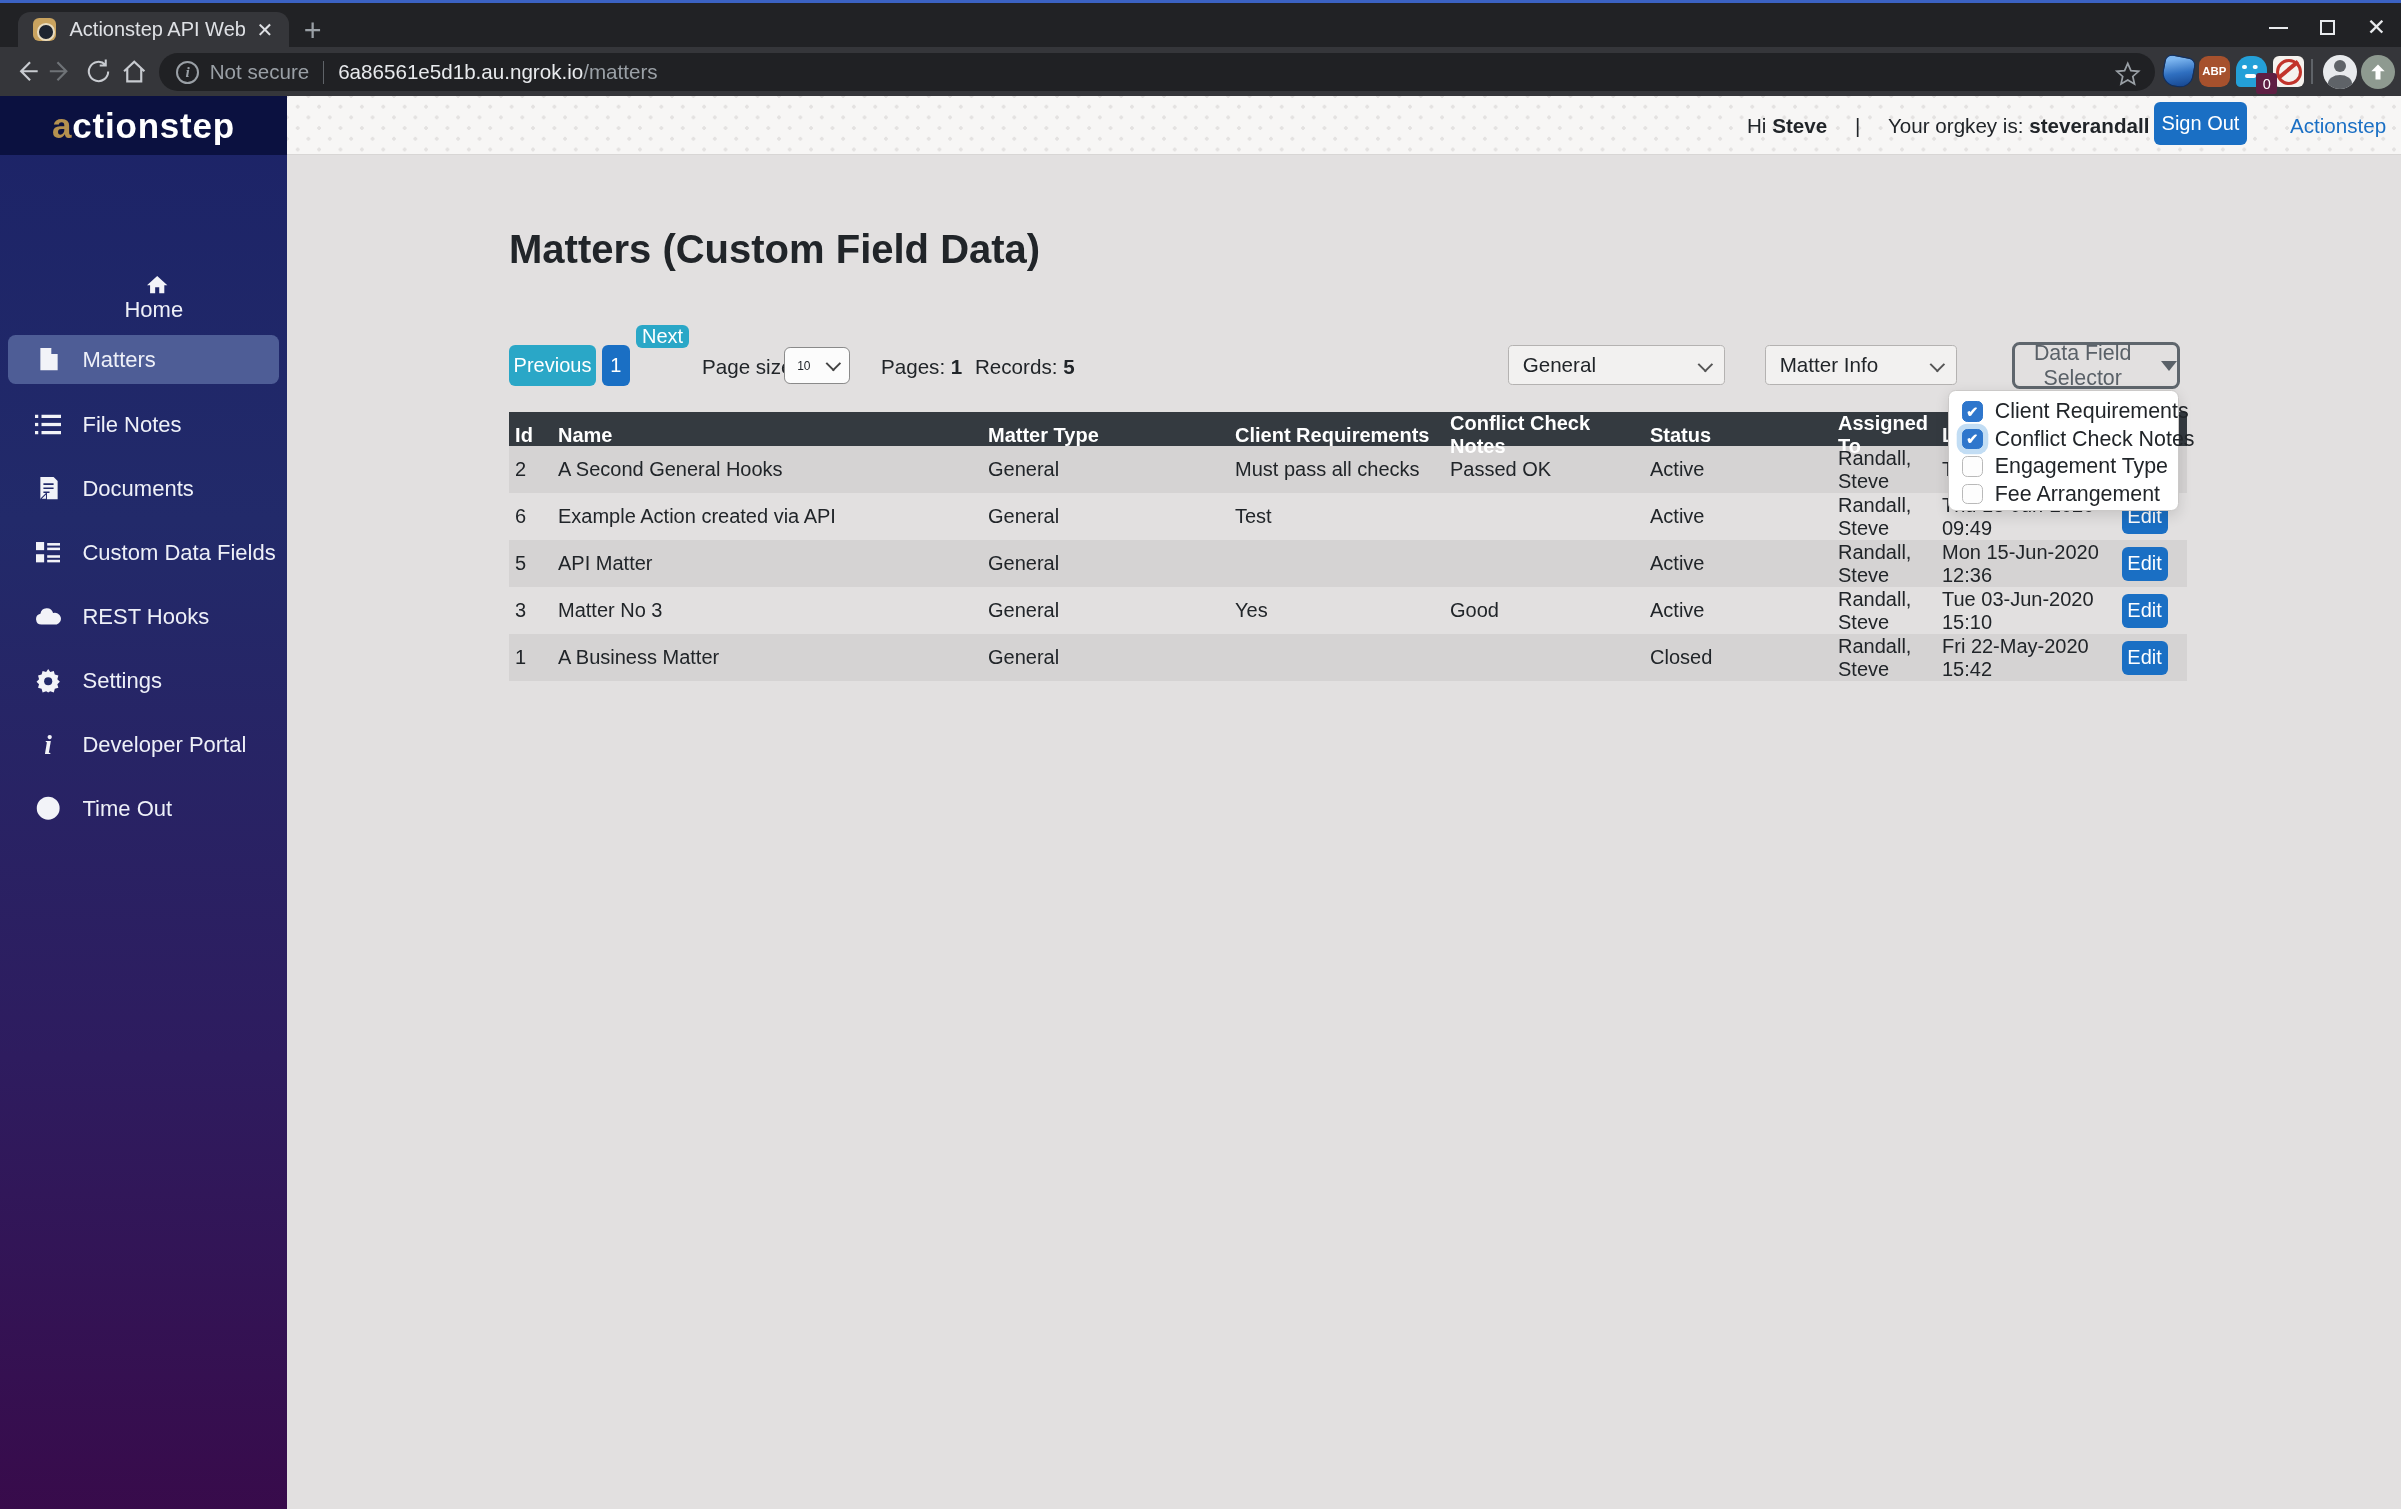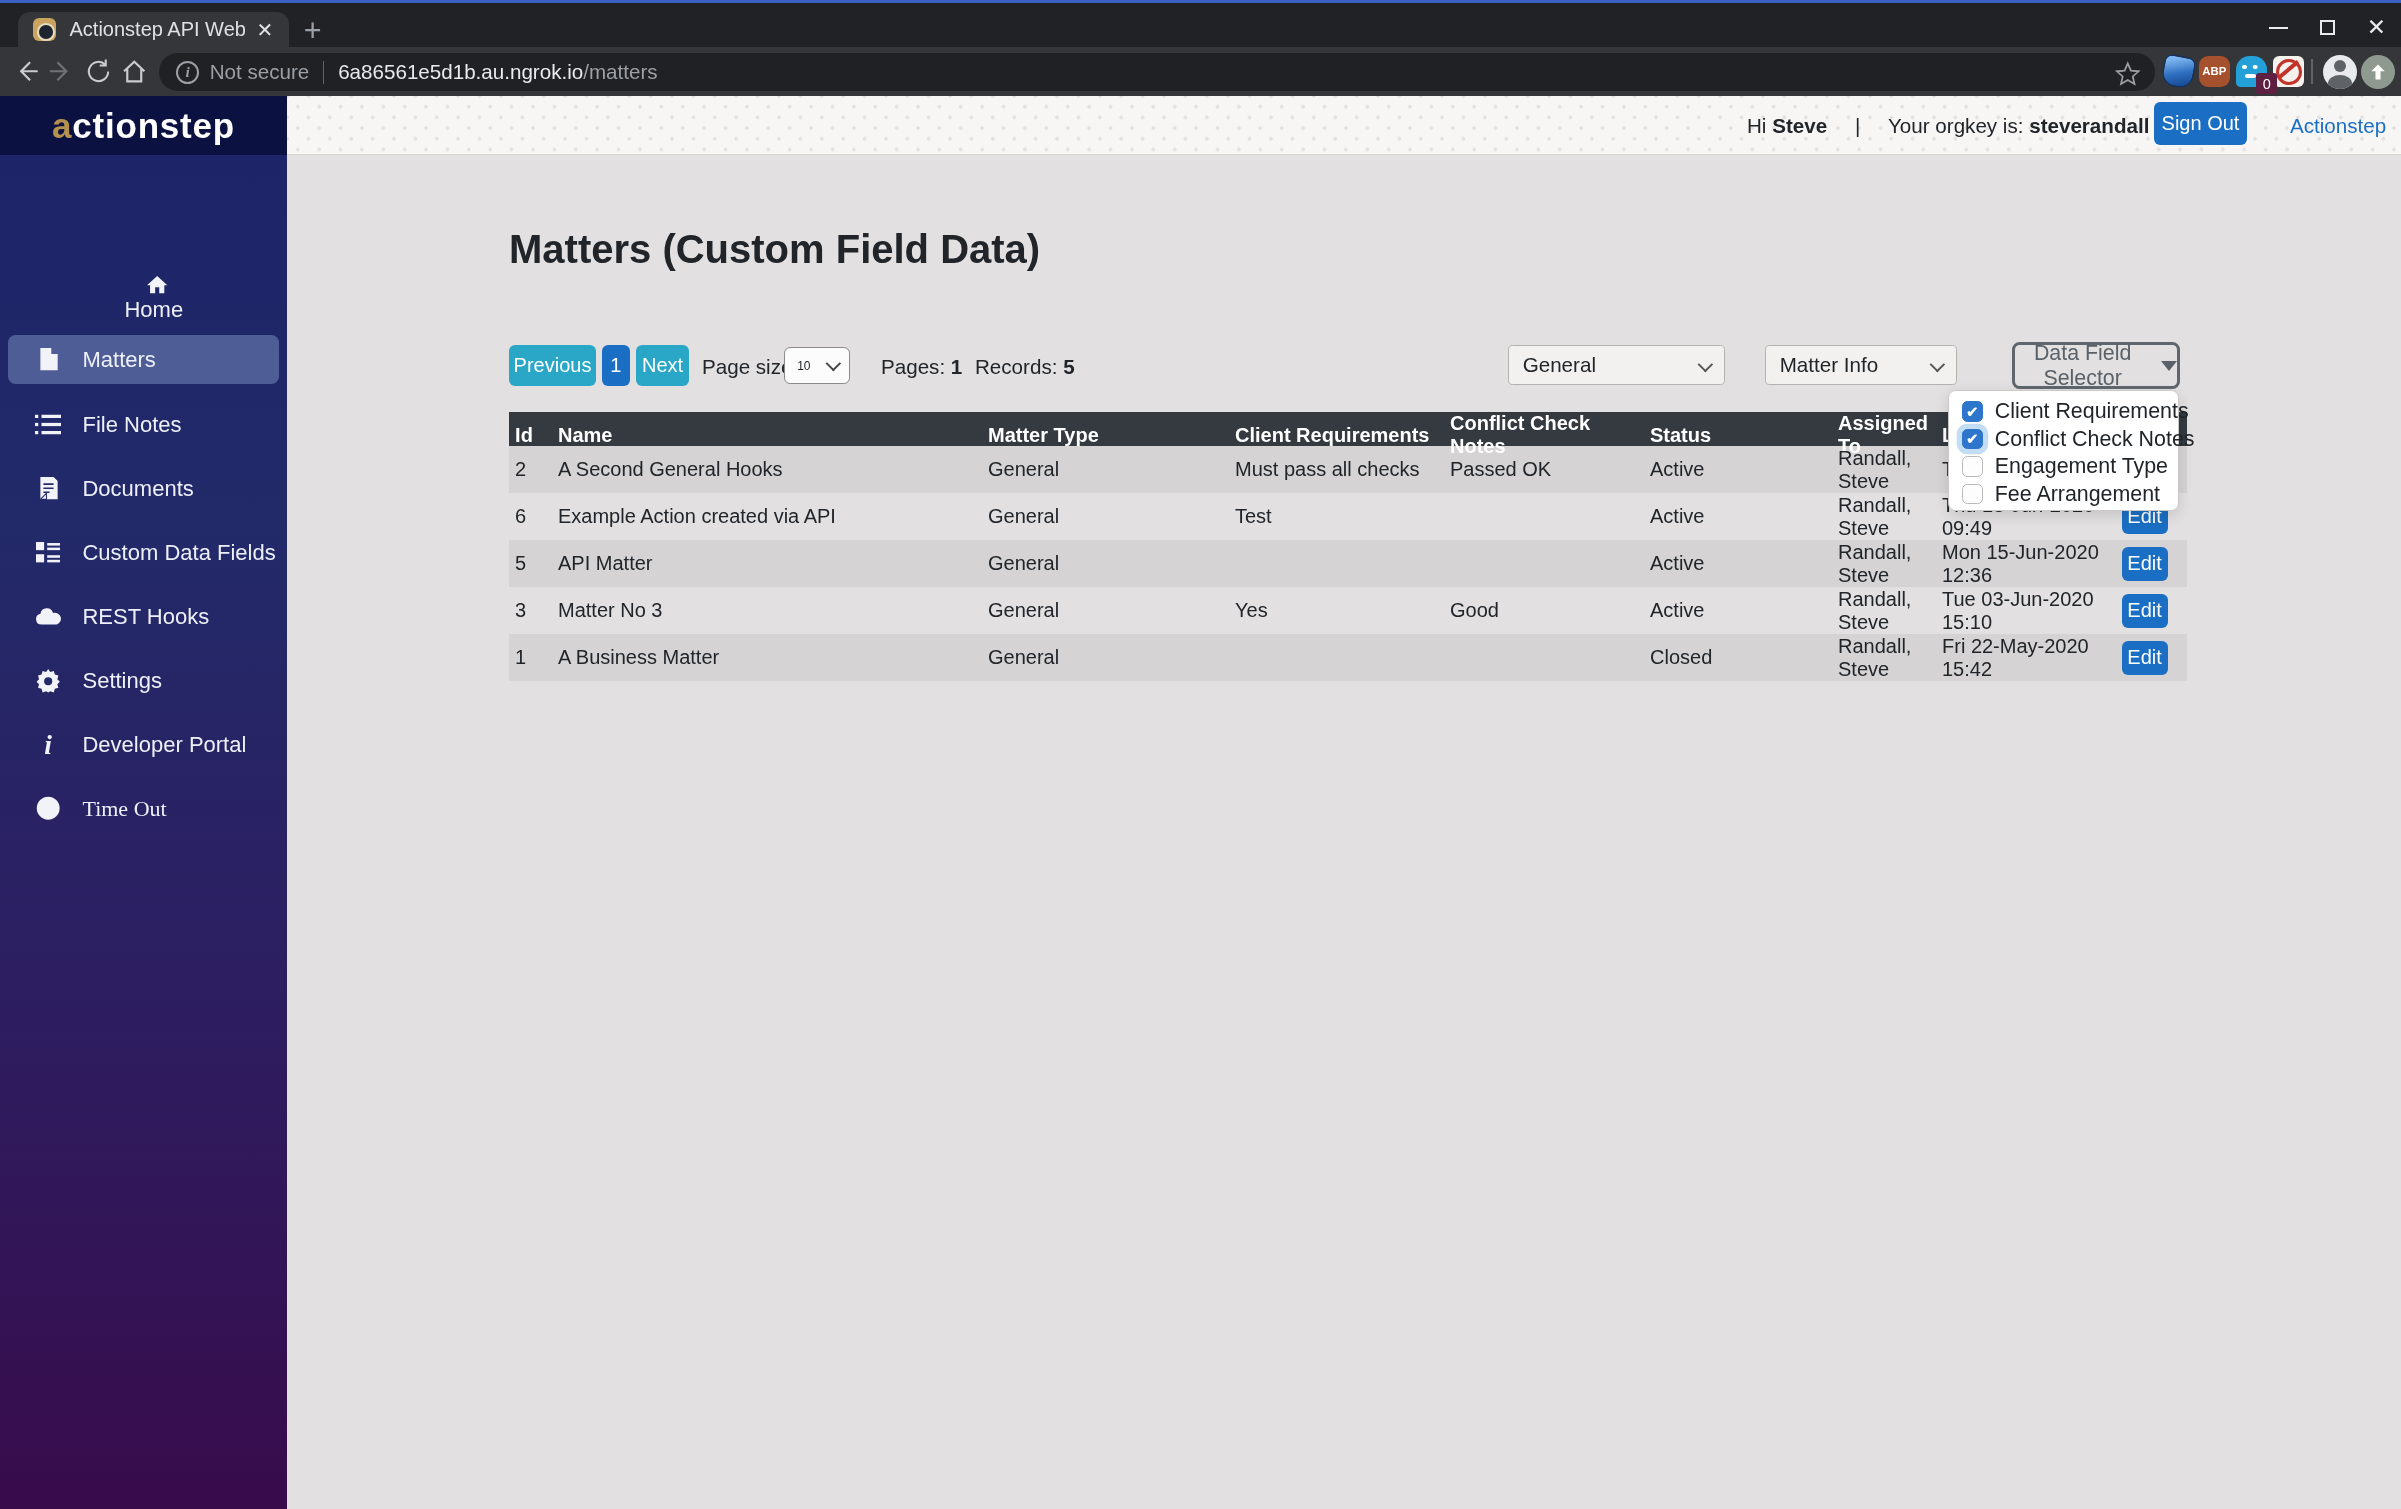--- a/index.html
+++ b/index.html
@@ -75,21 +75,21 @@
   .dev-i { font-family:"Liberation Serif",serif; font-style:italic; font-weight:bold; font-size:27.5px; color:#f2f3f8; }
 
   
   .page-title { position:absolute; left:509px; top:227px; font-size:40px; font-weight:bold; color:#212529; }
 
   .btn { border:none; border-radius:6.1px; color:#fff; font-size:20px; font-family:inherit; }
   .btn-teal { background:#2aa7c7; }
   .btn-blue { background:#1a6fc4; }
   .prev-btn { position:absolute; left:509px; top:345px; width:87px; height:41px; }
   .page1-btn { position:absolute; left:602px; top:345px; width:27.5px; height:41px; }
-  .next-btn { position:absolute; left:636px; top:345px; width:53px; height:41px; }
+  .next-btn { position:absolute; left:636px; top:325px; width:53px; height:23px; }
   .pagesize-lbl { position:absolute; left:702px; top:355px; font-size:20.6px; color:#212529; }
   .pagesize-sel { position:absolute; left:784px; top:347px; width:66px; height:37px; background:#fcfcfc; border:1.5px solid #8a8a8a; border-radius:6.1px; display:flex; align-items:center; }
   .pagesize-sel .val { font-size:12px; color:#212529; margin-left:12.2px; }
   .chev { width:10.7px; height:10.7px; border-right:2.3px solid #444; border-bottom:2.3px solid #444; transform:rotate(45deg); position:absolute; }
   .pagesize-sel .chev { right:10.7px; top:10px; }
   .pages-info { position:absolute; left:881px; top:355px; font-size:20.6px; color:#212529; }
   .records-info { position:absolute; left:975px; top:355px; font-size:20.6px; color:#212529; }
 
   .filter-sel { position:absolute; top:345px; height:40px; background:#f2f1f0; border:1.5px solid #b4b2b1; border-radius:4.6px; display:flex; align-items:center; font-size:20.6px; color:#212529; }
   .filter-sel .val { margin-left:13.7px; }
@@ -274,21 +274,21 @@
         </svg>
       </span>
     <span class="lbl">Settings</span>
   </div>
   <div class="nav-item" style="top:624px;">
     <span class="ic">
         <span class="dev-i">i</span>
       </span>
     <span class="lbl">Developer Portal</span>
   </div>
-  <div class="nav-item" style="top:688px;font-family:Liberation Serif, serif;">
+  <div class="nav-item" style="top:688px;">
     <span class="ic">
         <svg width="24.4" height="24.4" viewBox="0 0 48 48" fill="none">
           <circle cx="24" cy="24" r="20" stroke-width="5"></circle>
           <circle cx="24" cy="24" r="9" stroke-width="5"></circle>
         </svg>
       </span>
     <span class="lbl">Time Out</span>
   </div>
 </div>
 

